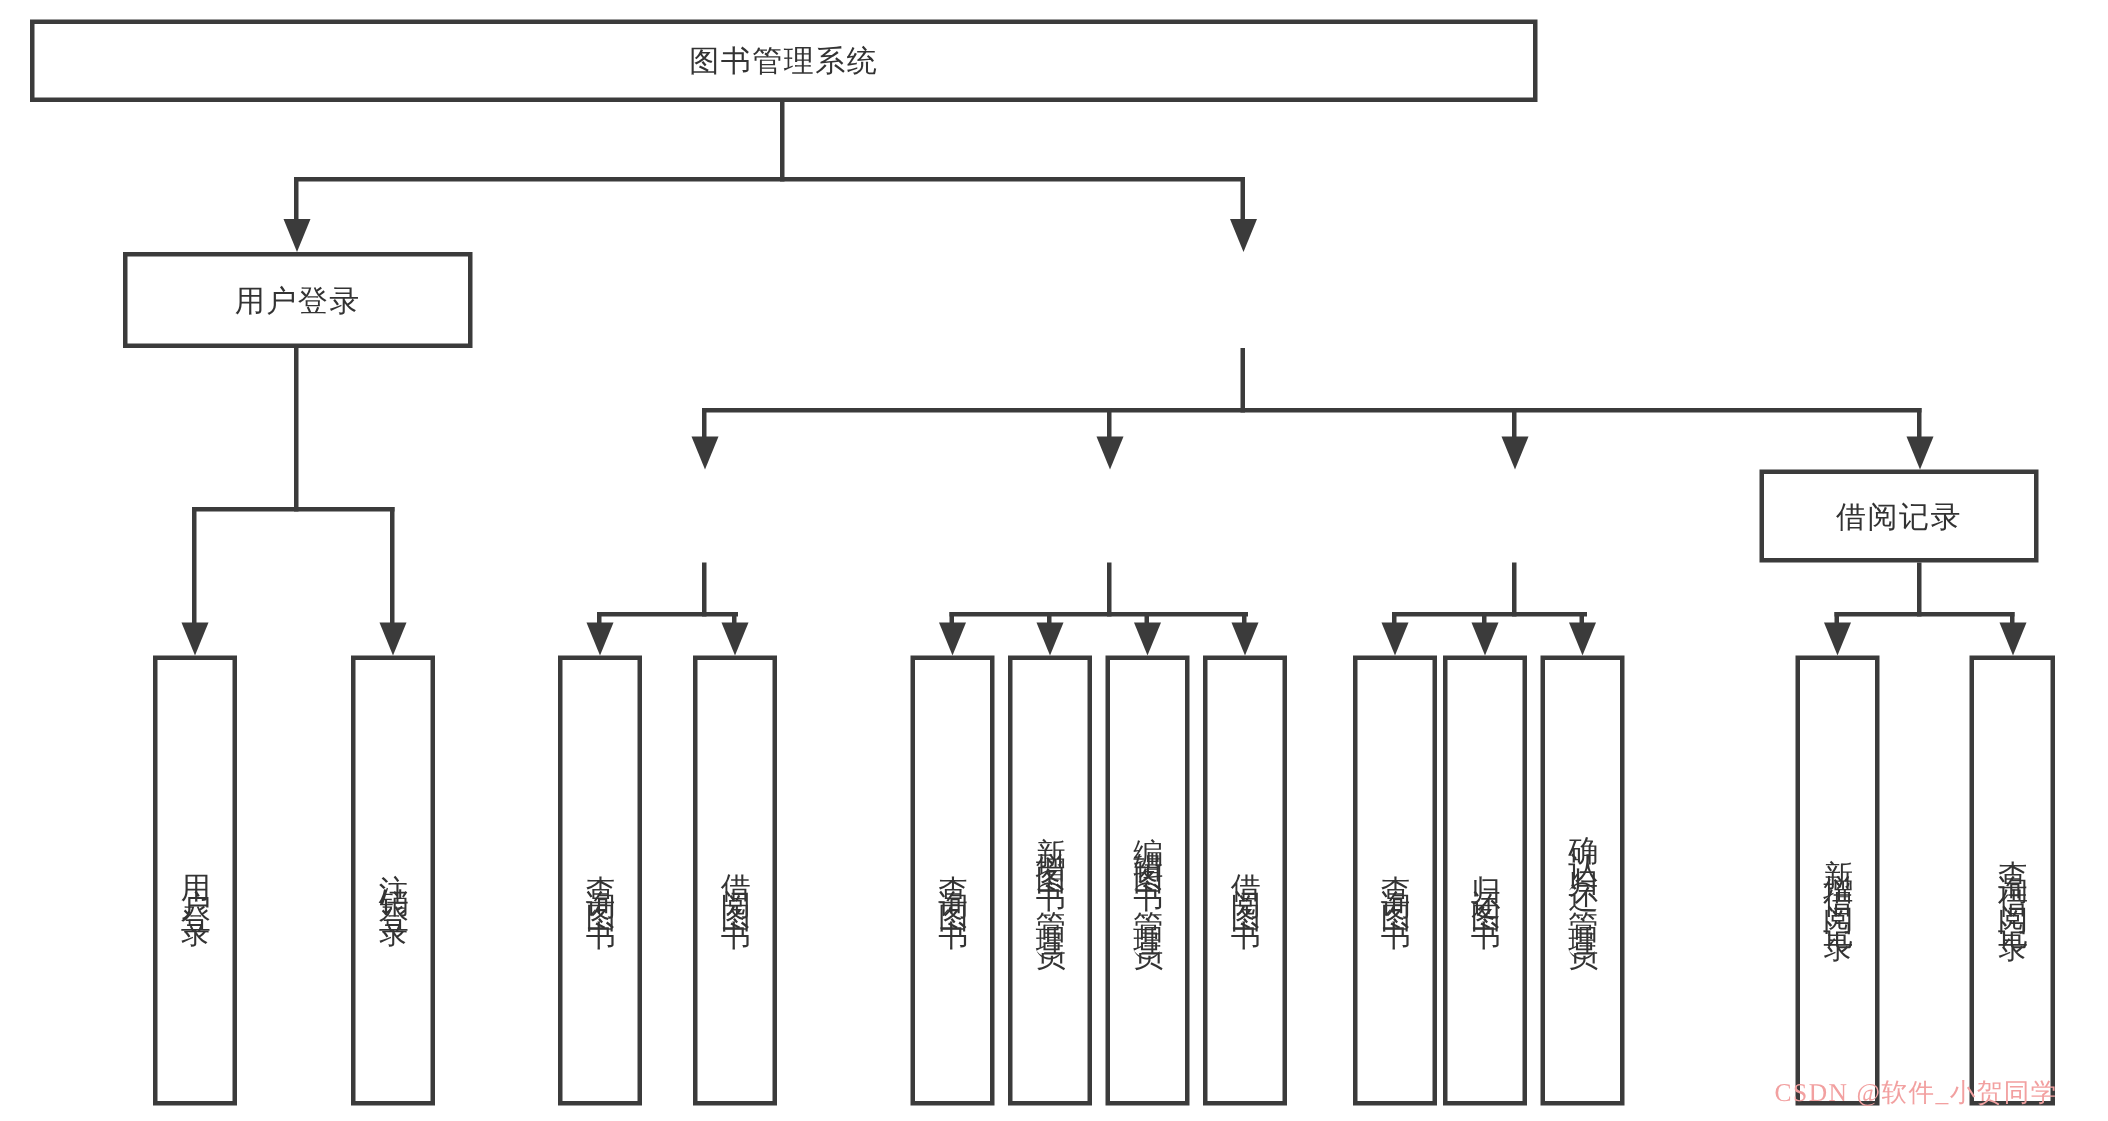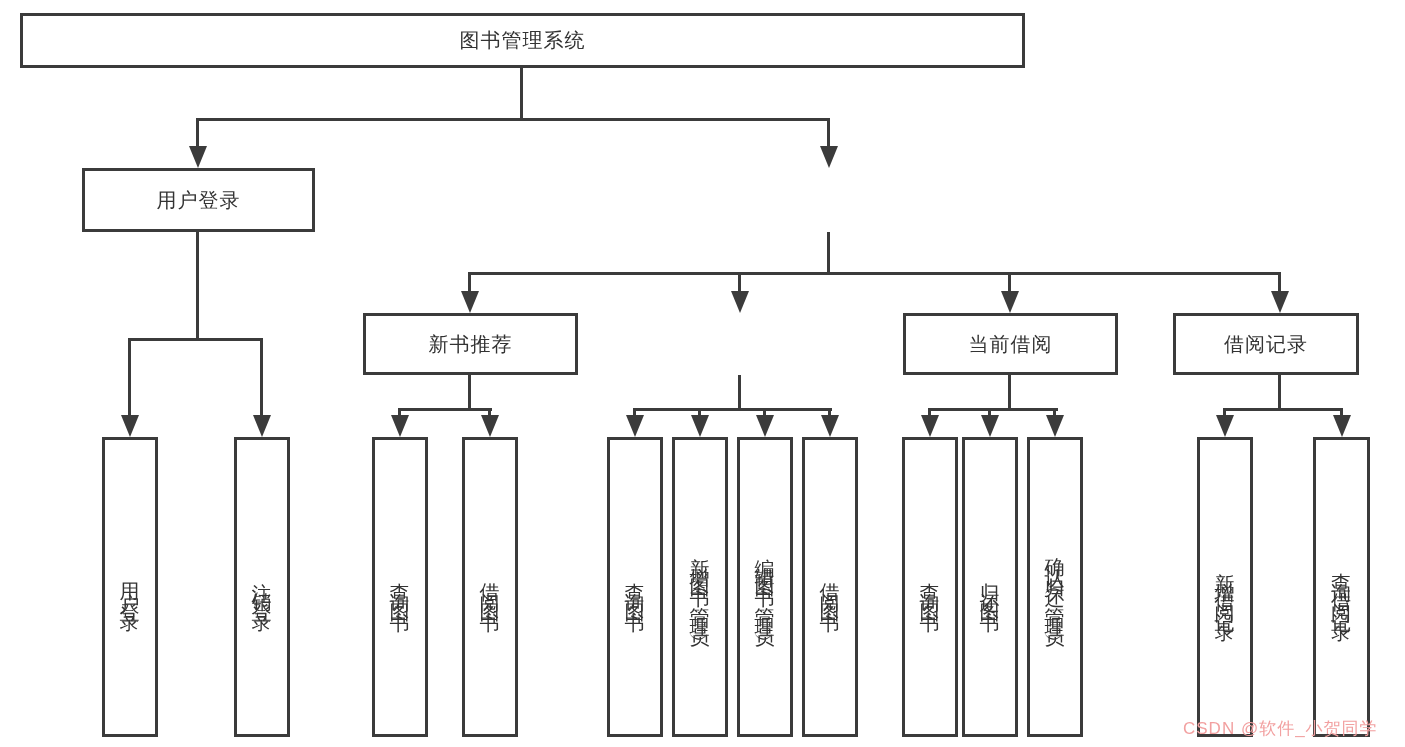--- a/index.html
+++ b/index.html
@@ -8,21 +8,21 @@
     --wm:#f2a0a0;
     --bg:#ffffff;
   }
   *{margin:0;padding:0;box-sizing:border-box;}
   html,body{background:var(--bg);}
   .stage{
     position:relative;
     width:1405px;
     height:747px;
     background:var(--bg);
-    font-family:Liberation Sans, sans-serif;
+    font-family:Liberation Serif, serif;
     color:var(--text);
     overflow:hidden;
   }
   .box{
     position:absolute;
     background:#fff;
     border:3px solid var(--line);
     display:flex;
     align-items:center;
     justify-content:center;
@@ -64,26 +64,20 @@
 <div class="stage">
 
   <div class="box" style="left:20px;top:13px;width:1005px;height:55px;">
     <span>图书管理系统</span>
   </div>
 
   <div class="box" style="left:82px;top:168px;width:233px;height:64px;">
     <span>用户登录</span>
   </div>
 
-  <div class="box" style="left:363px;top:313px;width:215px;height:62px;">
-    <span>新书推荐</span>
-  </div>
-  <div class="box" style="left:903px;top:313px;width:215px;height:62px;">
-    <span>当前借阅</span>
-  </div>
   <div class="box" style="left:1173px;top:313px;width:186px;height:62px;">
     <span>借阅记录</span>
   </div>
 
   <div class="box vbox" style="left:102px;top:437px;width:56px;height:300px;">
     <span>用户登录</span>
   </div>
   <div class="box vbox" style="left:234px;top:437px;width:56px;height:300px;">
     <span>注销登录</span>
   </div>

